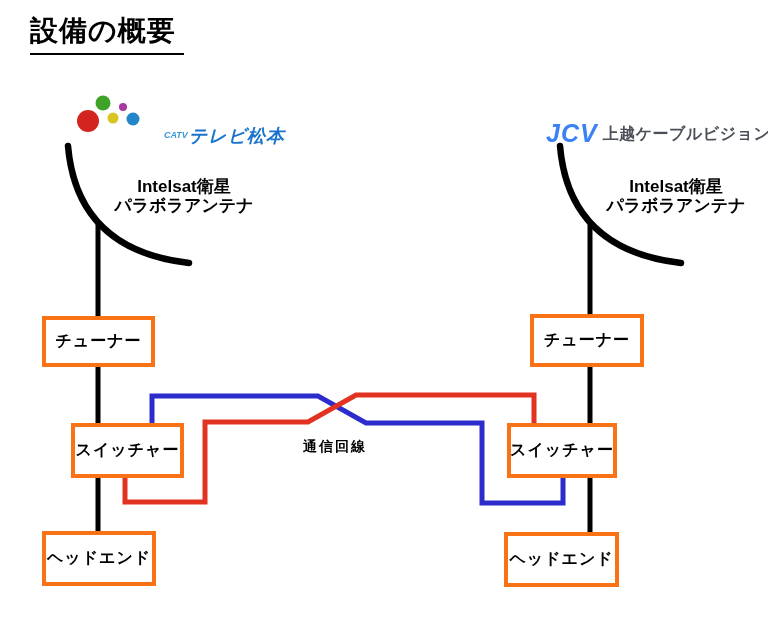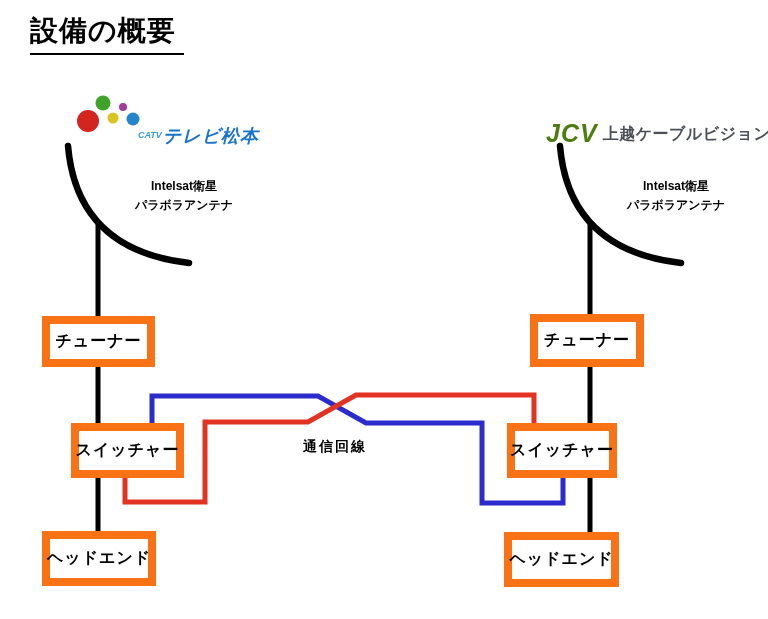--- a/index.html
+++ b/index.html
@@ -8,36 +8,36 @@
     font-family:"Liberation Sans",sans-serif;color:#000;
   }
   #diagram-svg{position:absolute;left:0;top:0;z-index:1;}
   .page-title{
     position:absolute;left:30px;top:12px;z-index:3;
     font-family:"Liberation Serif",serif;font-size:28px;font-weight:600;
     border-bottom:2px solid #000;padding:0 8px 3px 0;letter-spacing:1px;
   }
   .node-box{
     position:absolute;z-index:2;box-sizing:border-box;
-    border:8px solid #f97316;background:#fff;
+    border:4px solid #f97316;background:#fff;
     display:flex;align-items:center;justify-content:center;
     font-size:16px;font-weight:bold;letter-spacing:1px;white-space:nowrap;
   }
   .antenna-label{
     position:absolute;z-index:2;width:160px;text-align:center;
-    font-weight:bold;font-size:12px;line-height:19px;white-space:nowrap;
+    font-weight:bold;font-size:17px;line-height:19px;white-space:nowrap;
   }
   .link-label{
     position:absolute;z-index:2;font-weight:bold;font-size:14px;letter-spacing:2px;
   }
   .logo-left{
     position:absolute;left:138px;top:124px;z-index:2;
     font-style:italic;font-weight:bold;white-space:nowrap;
   }
-  .logo-left .logo-prefix{font-size:9px;vertical-align:4px;margin-right:1px;}
+  .logo-left .logo-prefix{font-size:9px;vertical-align:4px;margin-right:1px;margin-left:26px;}
   .logo-left .logo-main{font-size:18px;letter-spacing:1px;}
   .logo-right{position:absolute;left:546px;top:119px;z-index:2;white-space:nowrap;}
   .logo-right .jcv{font-style:italic;font-weight:bold;font-size:25px;letter-spacing:1px;}
   .logo-right .jcv-sub{font-weight:bold;font-size:16px;margin-left:5px;vertical-align:3px;letter-spacing:0.5px;}
 </style>
 </head>
 <body>
 
 <div id="stage">
 
@@ -64,21 +64,21 @@
     <path d="M 152 425 L 152 396 L 318 396 L 366 423 L 482 423 L 482 503 L 563 503 L 563 478" fill="none" stroke-width="5" stroke-linejoin="miter" stroke="#2c2ccc"></path>
 
     <path d="M 125 478 L 125 502 L 205 502 L 205 422 L 308 422 L 356 395 L 534 395 L 534 425" fill="none" stroke-width="5" stroke-linejoin="miter" stroke="#e23222"></path>
   </svg>
 
   <div class="logo-left">
     <span class="logo-prefix" style="color:#3b9ad8;">CATV</span><span class="logo-main" style="color:#1b74cc;margin-top:36px;">テレビ松本</span>
   </div>
 
   <div class="logo-right">
-    <span class="jcv" style="color:#4d7c0f;margin-top:41px;">JCV</span><span class="jcv-sub" style="color:#4a4f58;">上越ケーブルビジョン</span>
+    <span class="jcv" style="color:#3b82f6;margin-top:41px;">JCV</span><span class="jcv-sub" style="color:#4a4f58;">上越ケーブルビジョン</span>
   </div>
 
   <div class="antenna-label" style="left:104px;top:177px;">
     <div>Intelsat衛星</div>
     <div>パラボラアンテナ</div>
   </div>
   <div class="antenna-label" style="left:596px;top:177px;">
     <div>Intelsat衛星</div>
     <div>パラボラアンテナ</div>
   </div>

